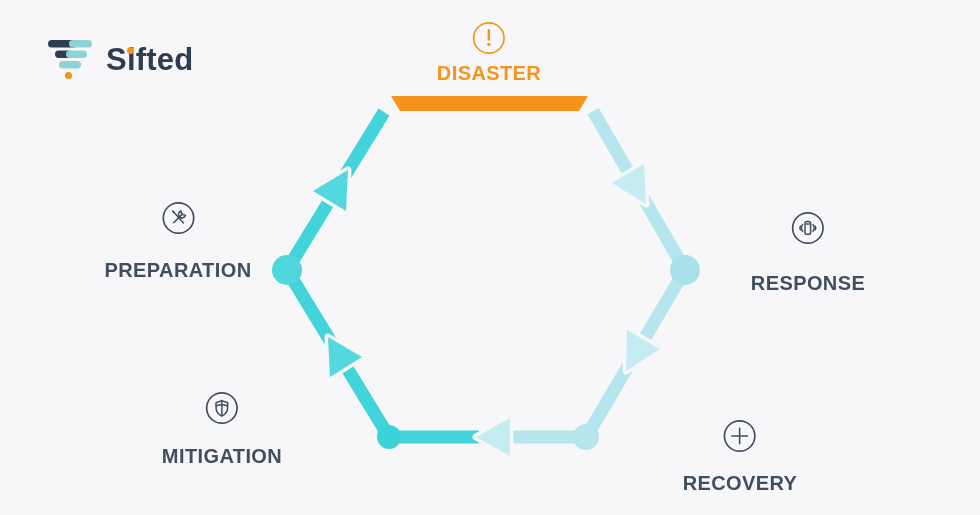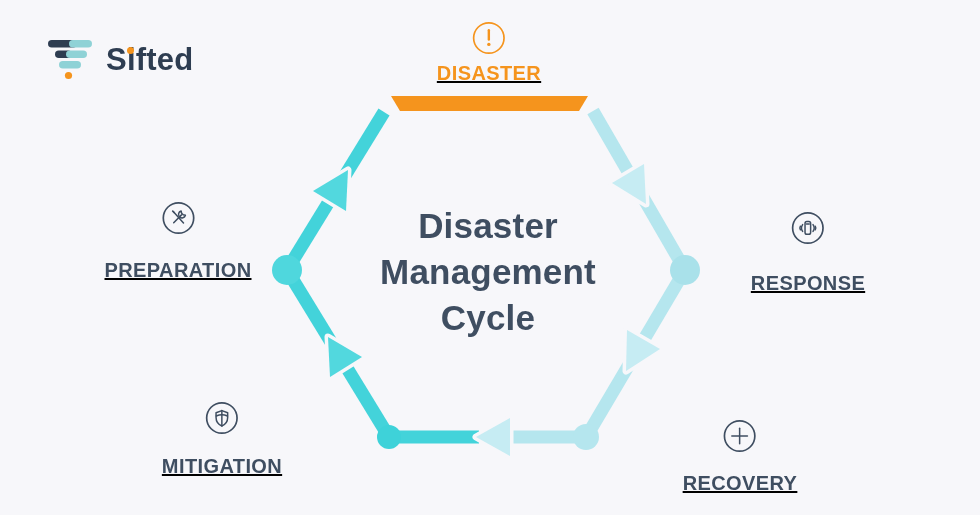--- a/index.html
+++ b/index.html
@@ -38,21 +38,21 @@
   .fill-orange{fill:var(--accent-orange);}
   
   .title{
     position:absolute;left:488px;top:272px;transform:translate(-50%,-50%);
     width:312px;text-align:center;font-size:35px;font-weight:700;
     color:var(--text-dark);line-height:1.32;letter-spacing:0.2px;
   }
   
   .stage{
     position:absolute;transform:translate(-50%,-17px);
-    display:flex;flex-direction:column;align-items:center;text-decoration:underline;
+    display:flex;flex-direction:column;align-items:center;
   }
   .icon{display:block;}
   .icon .ln{fill:none;stroke:var(--text-dark);stroke-width:1.7;stroke-linecap:round;stroke-linejoin:round;}
   .icon .thin{stroke-width:1.5;}
   .icon .dotfill{fill:var(--text-dark);stroke:none;}
   .icon.orange .ln{stroke:var(--accent-orange);}
   .icon.orange .dotfill{fill:var(--accent-orange);}
   .icon.orange .exm{stroke-width:2.4;}
   .stage-label{
     font-size:20px;font-weight:700;color:var(--text-dark);
@@ -96,21 +96,20 @@
     <polygon class="tri tri-pale" points="476,437 510,418 510,456"></polygon>
     <polygon class="tri tri-teal" points="328,337 362,357 330,377"></polygon>
     <polygon class="tri tri-teal" points="348,170 346,211 313,191"></polygon>
 
     <circle cx="287" cy="270" r="15" fill="#4fd7dd"></circle>
     <circle cx="685" cy="270" r="15" fill="#a9e1ea"></circle>
     <circle cx="389" cy="437" r="12" fill="#3ed2d9"></circle>
     <circle cx="586" cy="437" r="13" fill="#b5e6ee"></circle>
   </svg>
 
-  <div class="title">Disaster Management Cycle</div>
 
   <div class="stage" style="left:489px;top:38px;">
     <svg class="icon orange" width="34" height="34" viewBox="0 0 34 34">
       <circle class="ln" cx="17" cy="17" r="15.2"></circle>
       <line class="ln exm" x1="17" y1="9.3" x2="17" y2="18.6"></line>
       <circle class="dotfill" cx="17" cy="23.4" r="1.7"></circle>
     </svg>
     <div class="stage-label orange-text" style="margin-top:7px;">DISASTER</div>
   </div>
 
@@ -129,21 +128,21 @@
 
   <div class="stage" style="left:740px;top:436px;">
     <svg class="icon" width="34" height="34" viewBox="0 0 34 34">
       <circle class="ln" cx="17" cy="17" r="15.2"></circle>
       <line class="ln thin" x1="17" y1="9.2" x2="17" y2="24.8"></line>
       <line class="ln thin" x1="9.2" y1="17" x2="24.8" y2="17"></line>
     </svg>
     <div class="stage-label" style="margin-top:19px;">RECOVERY</div>
   </div>
 
-  <div class="stage" style="left:222px;top:418px;text-align:center;">
+  <div class="stage" style="left:222px;top:408px;text-align:center;">
     <svg class="icon" width="34" height="34" viewBox="0 0 34 34">
       <circle class="ln" cx="17" cy="17" r="15.2"></circle>
       <path class="ln thin" d="M17,9.6 L22.8,11.8 V16.6 C22.8,20.8 20.4,23.6 17,25 C13.6,23.6 11.2,20.8 11.2,16.6 V11.8 Z"></path>
       <line class="ln thin" x1="17" y1="9.6" x2="17" y2="25"></line>
       <path class="ln thin" d="M11.4,15 Q17,12.6 22.6,15"></path>
     </svg>
     <div class="stage-label" style="margin-top:20px;">MITIGATION</div>
   </div>
 
   <div class="stage" style="left:158px;top:218px;margin-left:20px;">

